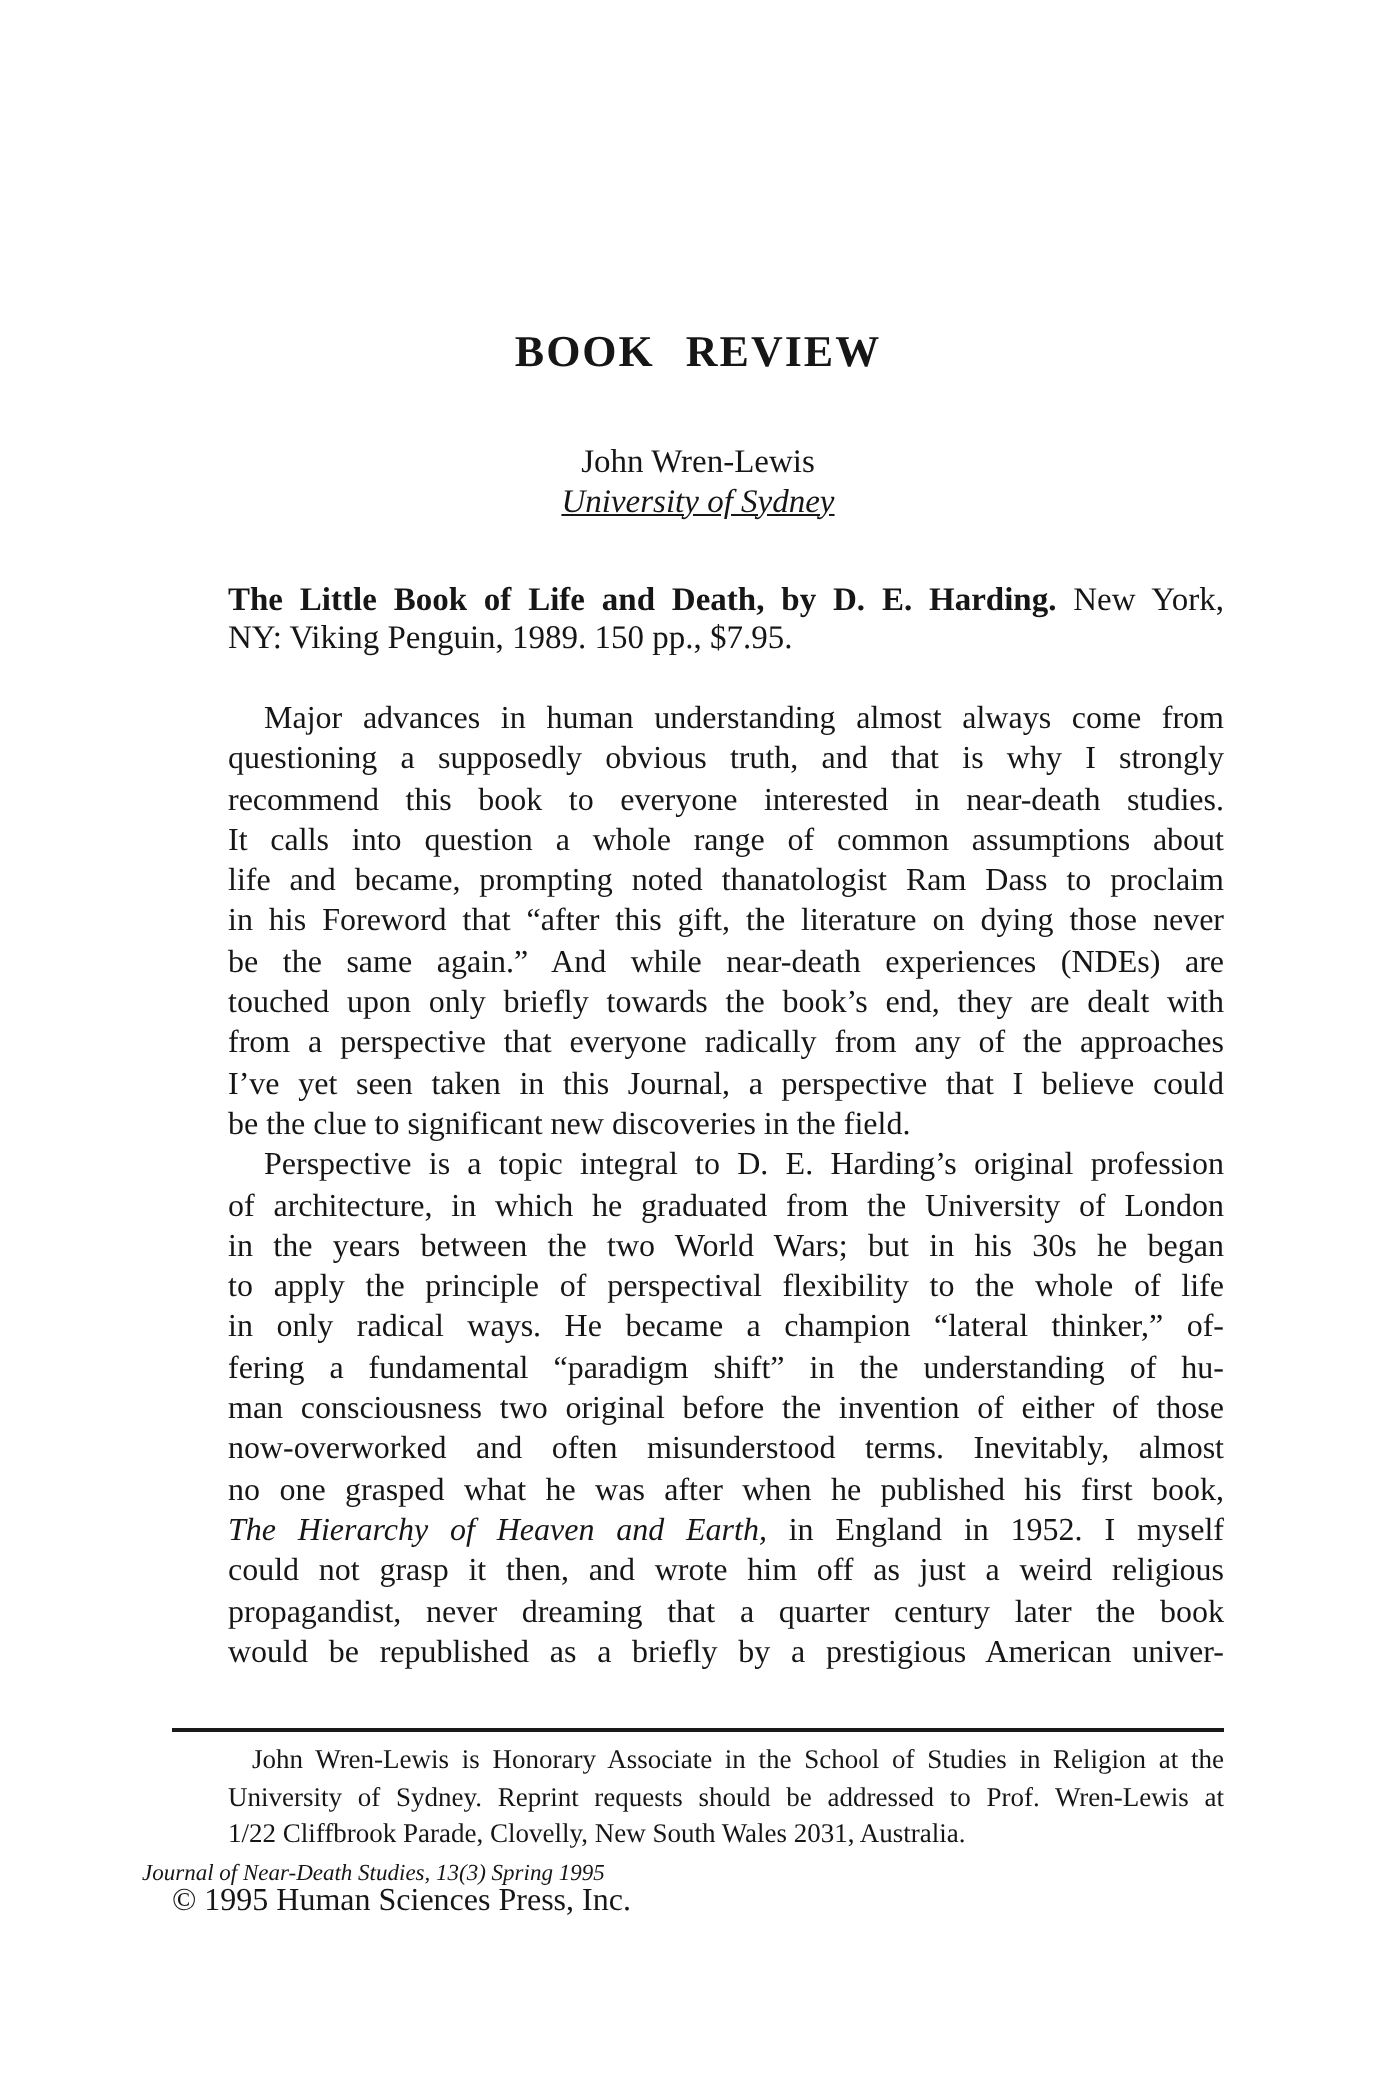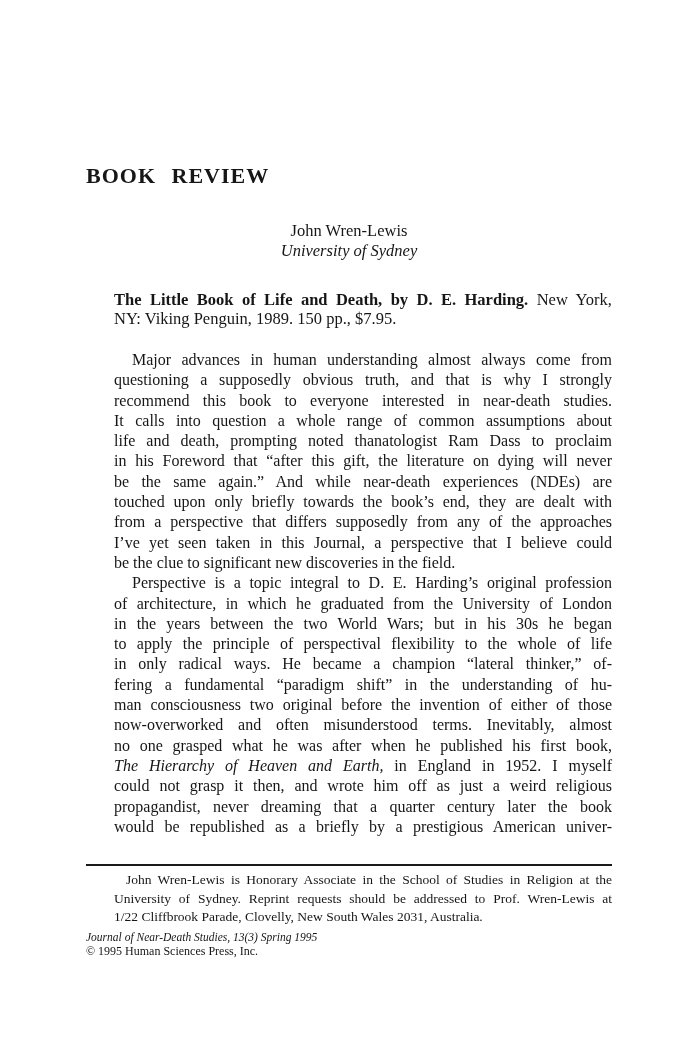--- a/index.html
+++ b/index.html
@@ -15,35 +15,36 @@
     font-family: "Liberation Serif", "DejaVu Serif", serif;
     color: #161616;
     overflow: hidden;
   }
   .title {
     position: absolute;
     left: 86px;
     top: 163px;
     width: 526px;
     margin: 0;
+    text-align: center;
     font-size: 22px;
     font-weight: 700;
     letter-spacing: 1px;
     word-spacing: 9px;
   }
   .byline {
     position: absolute;
     left: 86px;
     top: 221px;
     width: 526px;
     text-align: center;
     font-size: 16.5px;
     line-height: 19.5px;
   }
-  .byline-affil { font-style: italic; }
+  .byline-affil { font-style: italic; text-decoration: underline; }
 
   .citation {
     position: absolute;
     left: 86px;
     top: 290px;
     width: 526px;
     font-size: 16.5px;
     line-height: 19px;
   }
   .body-text {
@@ -70,33 +71,33 @@
     width: 526px;
     border-top: 2px solid #1a1a1a;
     padding-top: 5px;
     font-size: 13.5px;
     line-height: 18.5px;
   }
   .footnote .line.indent { text-indent: 12px; }
 
   .f-journal {
     position: absolute;
-    left: 86px;
+    left: 71px;
     top: 930px;
     width: 526px;
     font-size: 11.5px;
     font-style: italic;
     line-height: 14px;
   }
   .f-copy {
     position: absolute;
     left: 86px;
     top: 944px;
     width: 400px;
-    font-size: 12px;
+    font-size: 16px;
     line-height: 14px;
   }
   .f-page {
     position: absolute;
     left: 86px;
     top: 940px;
     width: 526px;
     text-align: right;
     font-size: 15px;
   }
@@ -117,25 +118,25 @@
       <div class="line just"><span class="bd">The Little Book of Life and Death, by D. E. Harding.</span><span> New York,</span></div>
       <div class="line"><span>NY: Viking Penguin, 1989. 150 pp., $7.95.</span></div>
     </div>
 
   <div class="body-text">
     <div>
         <div class="line just indent"><span>Major advances in human understanding almost always come from</span></div>
         <div class="line just"><span>questioning a supposedly obvious truth, and that is why I strongly</span></div>
         <div class="line just"><span>recommend this book to everyone interested in near-death studies.</span></div>
         <div class="line just"><span>It calls into question a whole range of common assumptions about</span></div>
-        <div class="line just"><span>life and death, prompting noted thanatologist Ram Dass to proclaim</span></div>
-        <div class="line just"><span>in his Foreword that “after this gift, the literature on dying will never</span></div>
+        <div class="line just"><span>life and became, prompting noted thanatologist Ram Dass to proclaim</span></div>
+        <div class="line just"><span>in his Foreword that “after this gift, the literature on dying those never</span></div>
         <div class="line just"><span>be the same again.” And while near-death experiences (NDEs) are</span></div>
         <div class="line just"><span>touched upon only briefly towards the book’s end, they are dealt with</span></div>
-        <div class="line just"><span>from a perspective that differs supposedly from any of the approaches</span></div>
+        <div class="line just"><span>from a perspective that everyone radically from any of the approaches</span></div>
         <div class="line just"><span>I’ve yet seen taken in this Journal, a perspective that I believe could</span></div>
         <div class="line"><span>be the clue to significant new discoveries in the field.</span></div>
       </div>
     <div>
         <div class="line just indent"><span>Perspective is a topic integral to D. E. Harding’s original profession</span></div>
         <div class="line just"><span>of architecture, in which he graduated from the University of London</span></div>
         <div class="line just"><span>in the years between the two World Wars; but in his 30s he began</span></div>
         <div class="line just"><span>to apply the principle of perspectival flexibility to the whole of life</span></div>
         <div class="line just"><span>in only radical ways. He became a champion “lateral thinker,” of-</span></div>
         <div class="line just"><span>fering a fundamental “paradigm shift” in the understanding of hu-</span></div>

